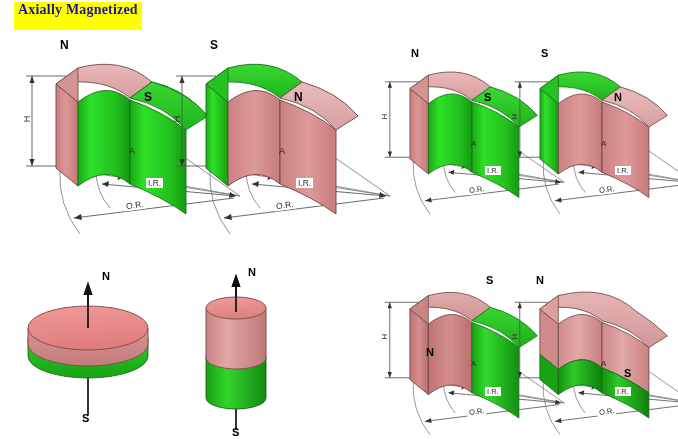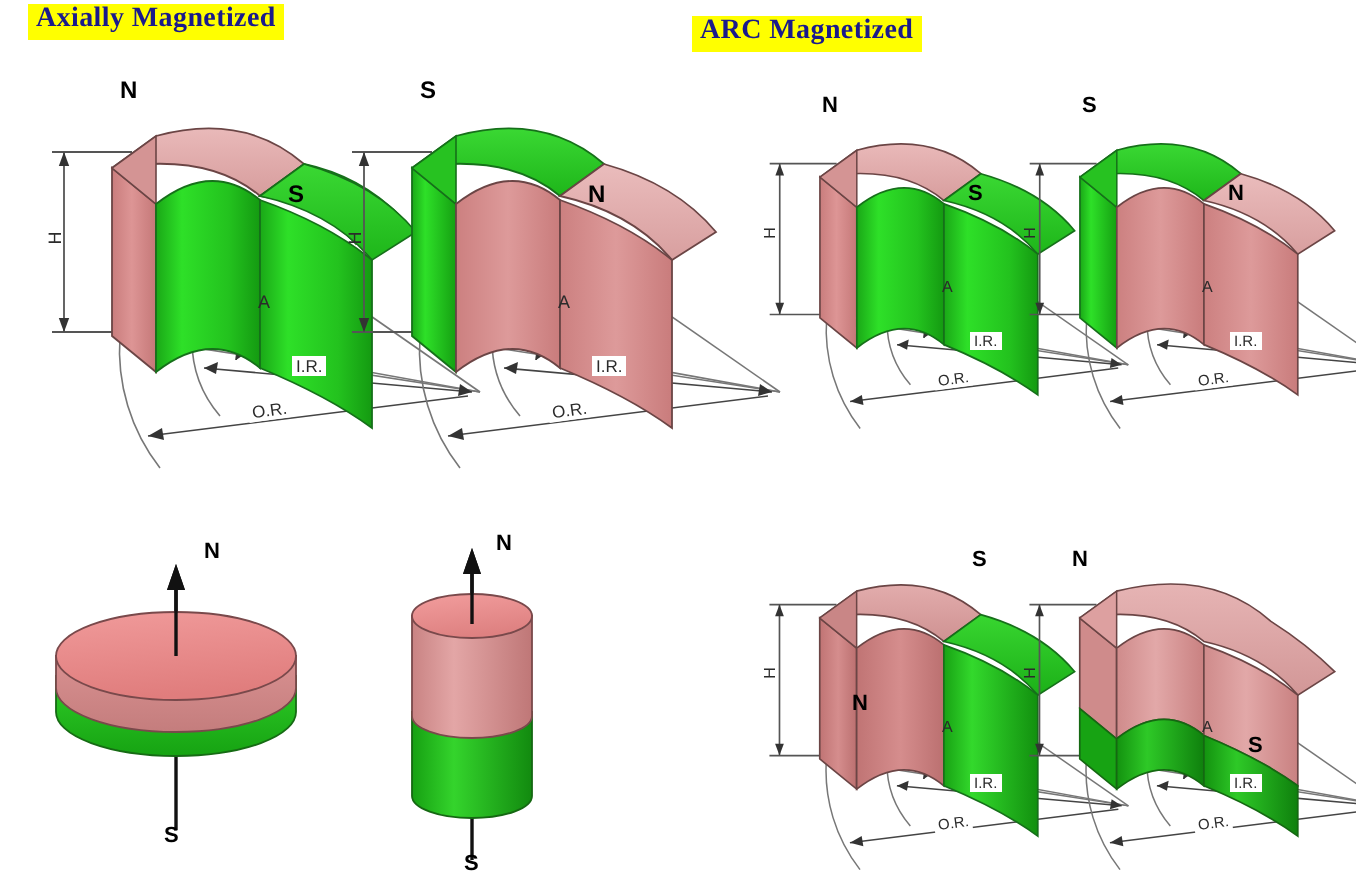--- a/index.html
+++ b/index.html
@@ -13,21 +13,21 @@
   .canvas{position:absolute;left:0;top:0;width:678px;height:439px;}
 
   .section-title{
     position:absolute;
     font-family:"Liberation Serif", serif;
     font-weight:bold;
     color:#1a1a8c;
     background:#ffff00;
     white-space:nowrap;
     line-height:1.05;
-    padding:1px 4px 2px 4px;
+    padding:1px 4px 12px 4px;
     letter-spacing:0.2px;
   }
 
   .pole-label{
     position:absolute;
     font-family:"Liberation Sans", sans-serif;
     font-weight:bold;
     color:#000000;
     white-space:nowrap;
   }
@@ -43,21 +43,20 @@
   svg{display:block;overflow:visible;}
   .unit{position:absolute;}
 </style>
 </head>
 <body>
 
 <div class="canvas">
 
   <div class="section-title" style="left:14px;top:2px;font-size:14px;">Axially Magnetized</div>
 
-  <div class="section-title" style="left:346px;top:8px;font-size:14px;">ARC Magnetized</div>
 
 
   <div class="unit" style="left:18px;top:38px;">
     <svg width="310" height="185" viewBox="0 0 310 185">
       <defs>
         <linearGradient id="g-pinkface-1" x1="0" y1="0" x2="1" y2="0">
           <stop offset="0%" stop-color="#c97d7d"></stop>
             <stop offset="45%" stop-color="#dd9595"></stop>
             <stop offset="100%" stop-color="#c57878"></stop>
         </linearGradient>

